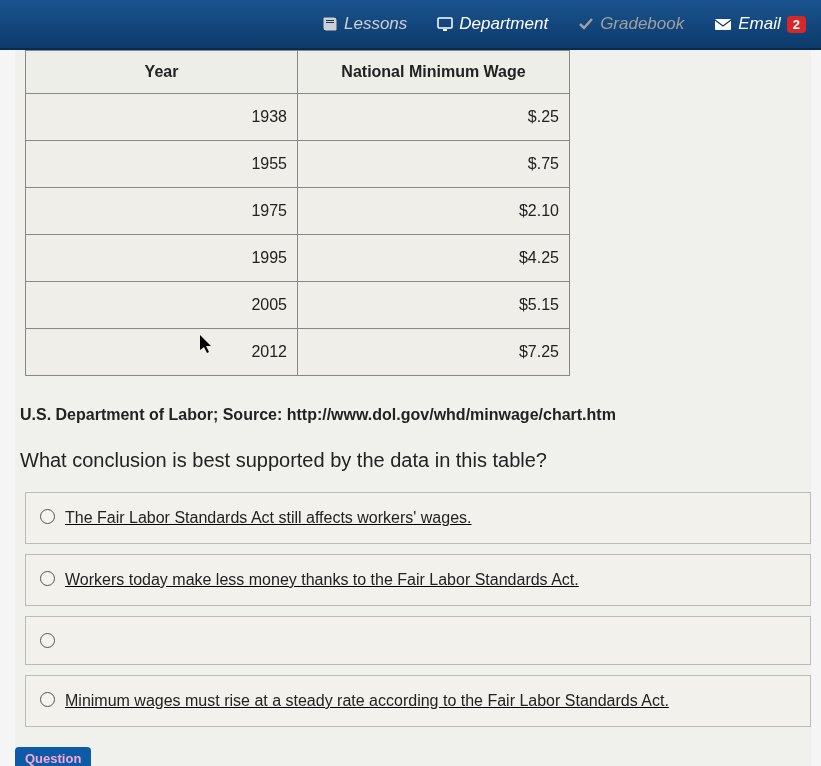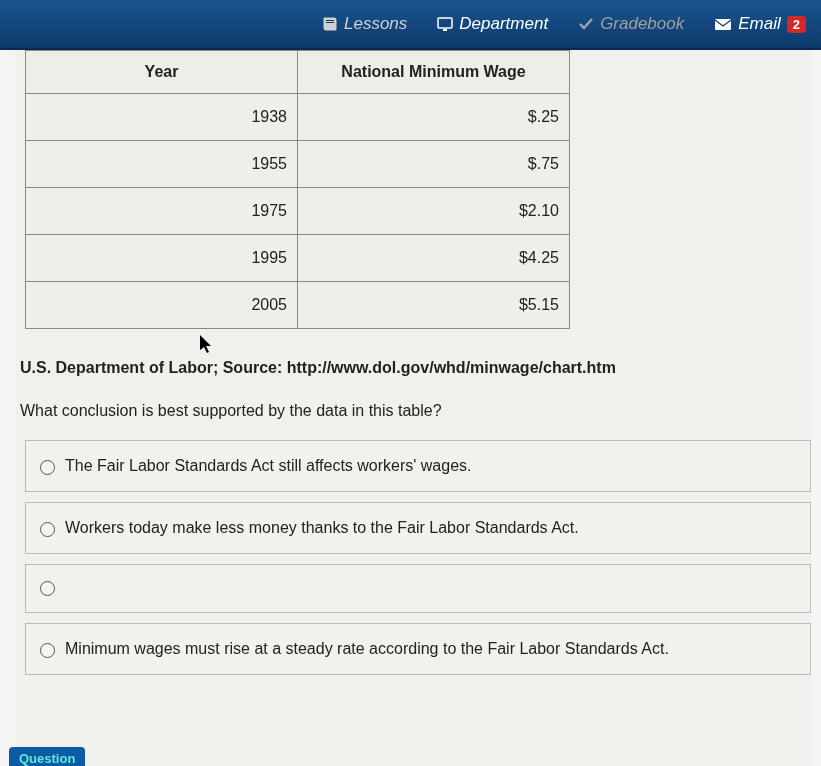--- a/index.html
+++ b/index.html
@@ -97,51 +97,52 @@
       width: 50%;
     }
     .source-text {
       margin: 30px 0 8px 5px;
       font-size: 16px;
       color: #222;
       font-weight: bold;
     }
     .question-text {
       margin: 25px 0 20px 5px;
-      font-size: 16px;
+      font-size: 20px;
       color: #222;
     }
     .option-row {
       border: 1px solid #bbb;
       background: #f2f1ec;
       margin: 10px 0 10px 10px;
       padding: 16px 14px;
       display: flex;
-      align-items: flex-end;
+      align-items: flex-start;
       gap: 10px;
       cursor: pointer;
+      text-decoration: underline;
     }
     .radio-circle {
       width: 15px;
       height: 15px;
       border: 1.5px solid #555;
       border-radius: 50%;
       flex-shrink: 0;
       background: #f5f5f0;
     }
     .option-label {
       font-size: 16px;
       color: #222;
     }
     .question-tab {
       position: absolute;
       bottom: 0;
-      left: 9px;
+      left: 15px;
       background: #0d5aa7;
-      color: #5eead4;
+      color: #f9a8d4;
       padding: 4px 10px 0 10px;
       border-radius: 4px 4px 0 0;
       font-size: 13px;
       font-weight: bold;
     }
     .cursor-arrow {
       position: absolute;
       left: 200px;
       top: 335px;
       pointer-events: none;
@@ -215,20 +216,24 @@
           <td>$2.10</td>
         </tr>
         <tr>
           <td>1995</td>
           <td>$4.25</td>
         </tr>
         <tr>
           <td>2005</td>
           <td>$5.15</td>
         </tr>
+        <tr>
+          <td>2012</td>
+          <td>$7.25</td>
+        </tr>
       </tbody>
     </table>
 
     <p class="source-text">U.S. Department of Labor; Source: http://www.dol.gov/whd/minwage/chart.htm</p>
 
     <p class="question-text">What conclusion is best supported by the data in this table?</p>
 
     <div class="option-row">
       <span class="radio-circle"></span>
       <span class="option-label">The Fair Labor Standards Act still affects workers' wages.</span>

